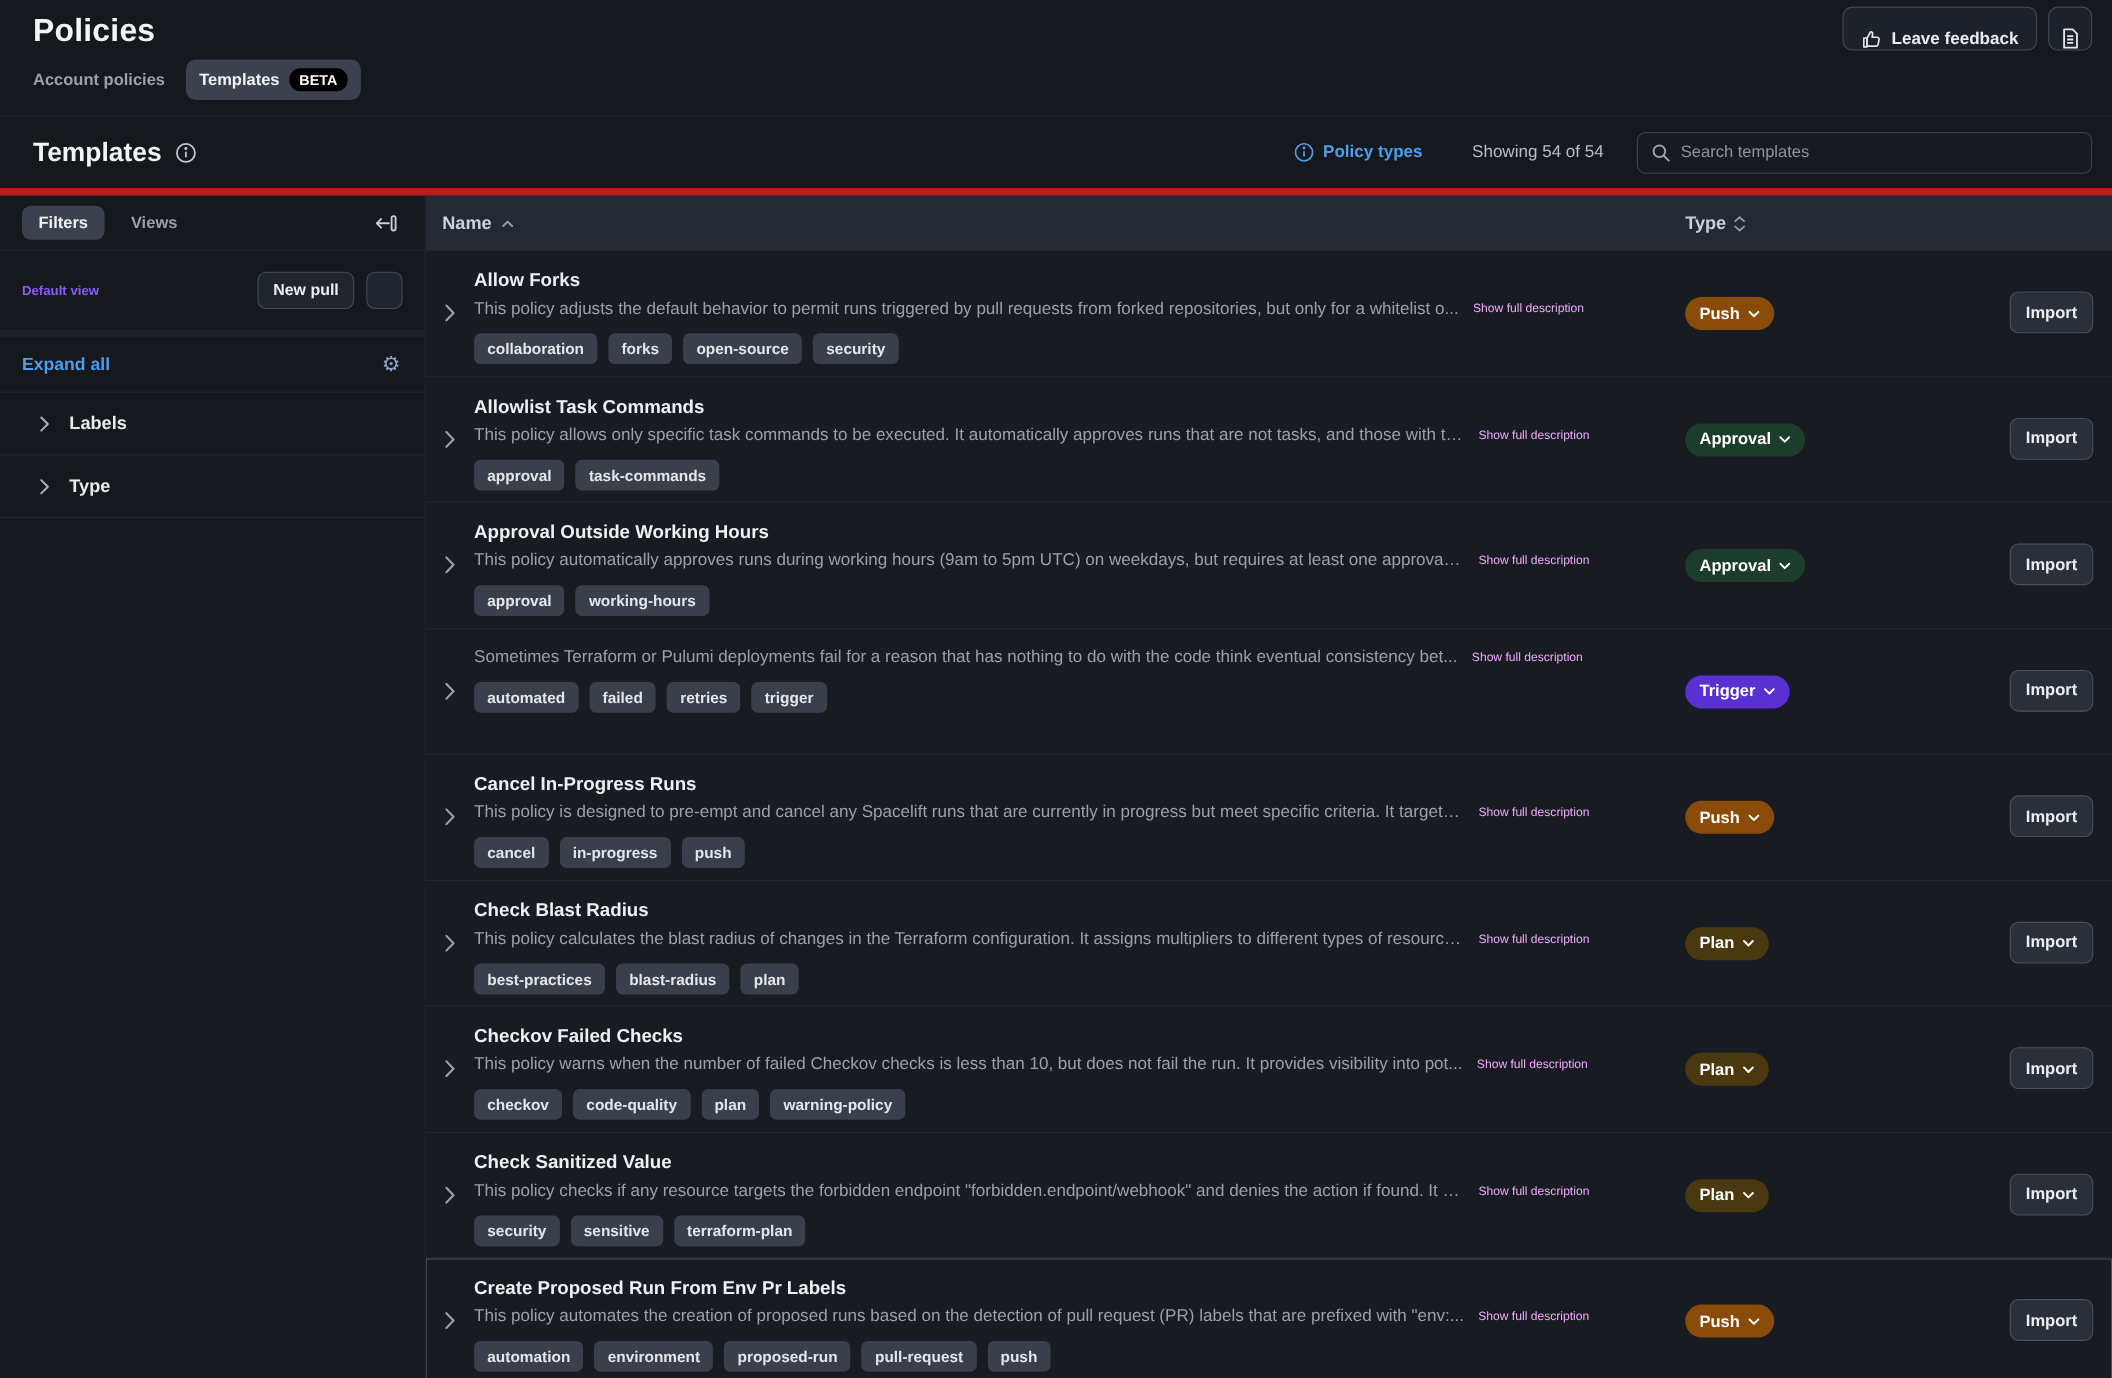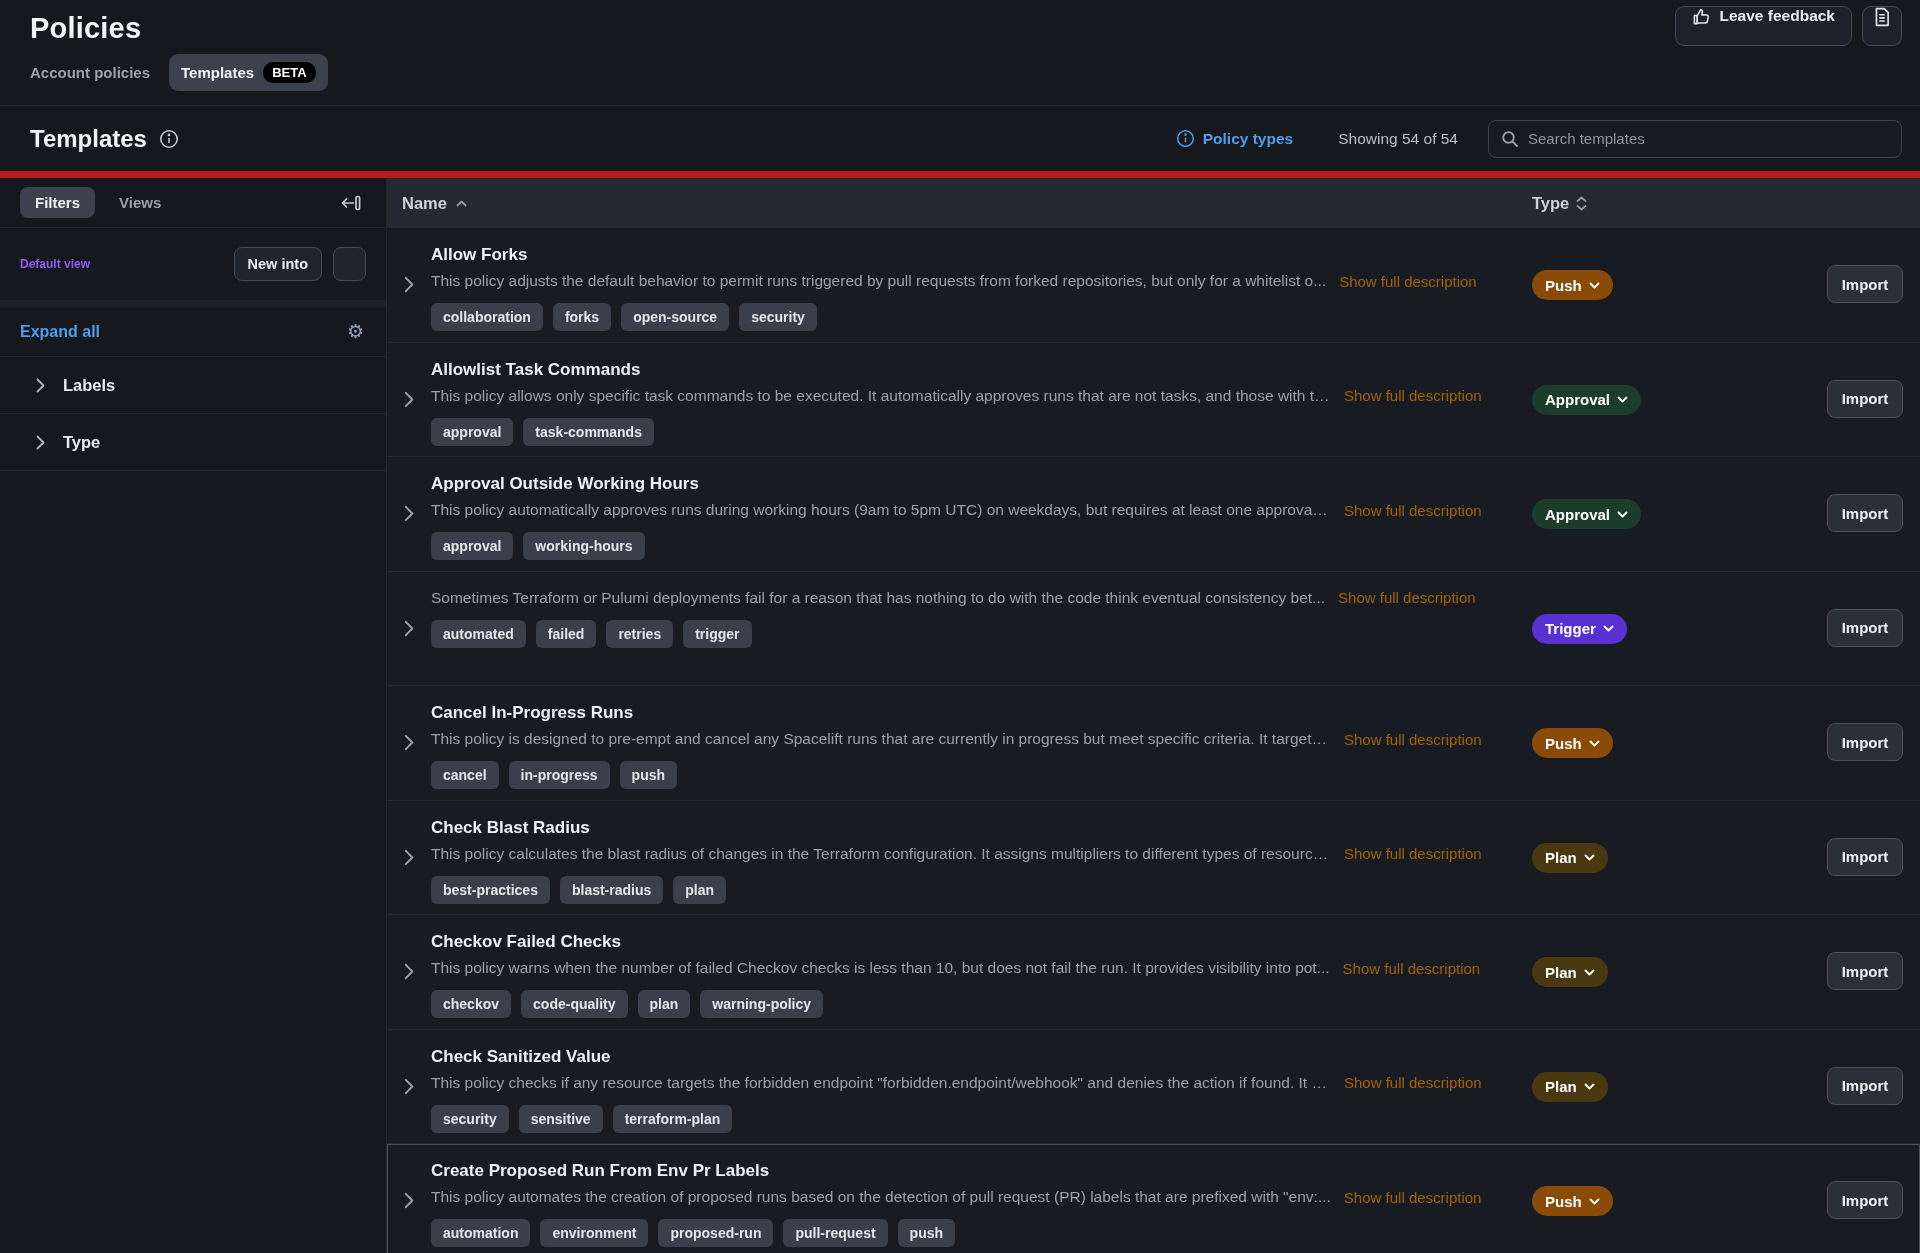--- a/index.html
+++ b/index.html
@@ -10,21 +10,21 @@
     font-family:"Liberation Sans","DejaVu Sans",sans-serif;
     position:relative;
   }
   svg { display:block; }
 
   
   .topbar { height:105px; position:relative; padding:12px 30px 0 30px; background:#15181d; }
   .page-title { font-size:29px; font-weight:700; color:#f2f4f6; letter-spacing:.2px; }
   .top-actions { position:absolute; top:6px; right:18px; display:flex; gap:10px; align-items:center; }
   .btn-outline {
-    display:inline-flex; align-items:flex-start; gap:9px; height:40px; padding:0 16px;
+    display:inline-flex; align-items:flex-end; gap:9px; height:40px; padding:0 16px;
     background:#1d212a; border:1px solid #434b57; border-radius:9px;
     color:#e9ecf0; font-size:15.5px; font-weight:700; cursor:pointer;
     font-family:inherit;
   }
   .btn-icon { width:40px; height:40px; padding:0; justify-content:center; }
   .page-tabs { position:absolute; left:30px; top:54px; display:flex; align-items:center; gap:19px; }
   .tab-plain { color:#99a1ac; font-size:15px; font-weight:700; cursor:pointer; }
   .tab-active {
     display:inline-flex; align-items:center; gap:9px; background:#3b424e;
     border-radius:9px; padding:8px 12px; cursor:pointer;
@@ -83,21 +83,21 @@
   .thead { height:50px; background:#242933; display:flex; align-items:center; position:relative; }
   .th-name { display:flex; align-items:center; gap:9px; padding-left:15px; color:#ccd1d9; font-size:16.5px; font-weight:700; cursor:pointer; }
   .th-type { position:absolute; left:1145px; display:flex; align-items:center; gap:7px; color:#ccd1d9; font-size:16.5px; font-weight:700; cursor:pointer; }
 
   .row { height:114.5px; border-bottom:1px solid #232830; position:relative; padding:17px 0 0 44px; }
   .row.hl { box-shadow:inset 0 0 0 1px #4b525e; }
   .row-chev { position:absolute; left:17px; top:48px; cursor:pointer; }
   .row-title { font-size:17px; font-weight:700; color:#eef0f3; margin-bottom:7px; }
   .row-desc-line { display:flex; align-items:center; gap:13px; white-space:nowrap; }
   .row-desc { color:#99a1ac; font-size:15.5px; max-width:900px; overflow:hidden; text-overflow:ellipsis; }
-  .show-full { color:#a16207; font-size:15px; font-weight:400; cursor:pointer; text-decoration:none; }
+  .show-full { color:#f0abfc; font-size:11px; font-weight:400; cursor:pointer; text-decoration:none; }
   .row-tags { margin-top:13px; display:flex; gap:10px; }
   .chip { background:#3a404b; color:#e3e6ea; font-size:14px; font-weight:700; padding:6px 12px; border-radius:6px; }
   .type-badge {
     position:absolute; left:1145px; top:42px; height:30px; border-radius:15px;
     display:inline-flex; align-items:center; gap:7px; padding:0 13px;
     color:#fff; font-size:15px; font-weight:700; cursor:pointer;
   }
   .import-btn {
     position:absolute; right:17px; top:37px; width:76px; height:38px;
     background:#2a303a; border:1px solid #4a525e; border-radius:8px;
@@ -181,21 +181,21 @@
       <span class="collapse-ic">
         <svg width="22" height="22" viewBox="0 0 22 22" fill="none" stroke="#c9ced5" stroke-width="1.7" stroke-linecap="round" stroke-linejoin="round">
           <path d="M2.5 11h11M6.5 7l-4 4 4 4"></path>
           <rect x="16" y="4.5" width="3.6" height="13" rx="1.6"></rect>
         </svg>
       </span>
     </div>
     <div class="sb-view">
       <span class="default-view">Default view</span>
       <span class="spacer"></span>
-      <button class="btn-small">New into</button>
+      <button class="btn-small">New pull</button>
       <button class="btn-small btn-dots">
         <span class="dot"></span>
           <span class="dot"></span>
           <span class="dot"></span>
       </button>
     </div>
     <div class="sb-band"></div>
     <div class="sb-expand">
       <span class="expand-link">Expand all</span>
       <span class="gear">⚙</span>

